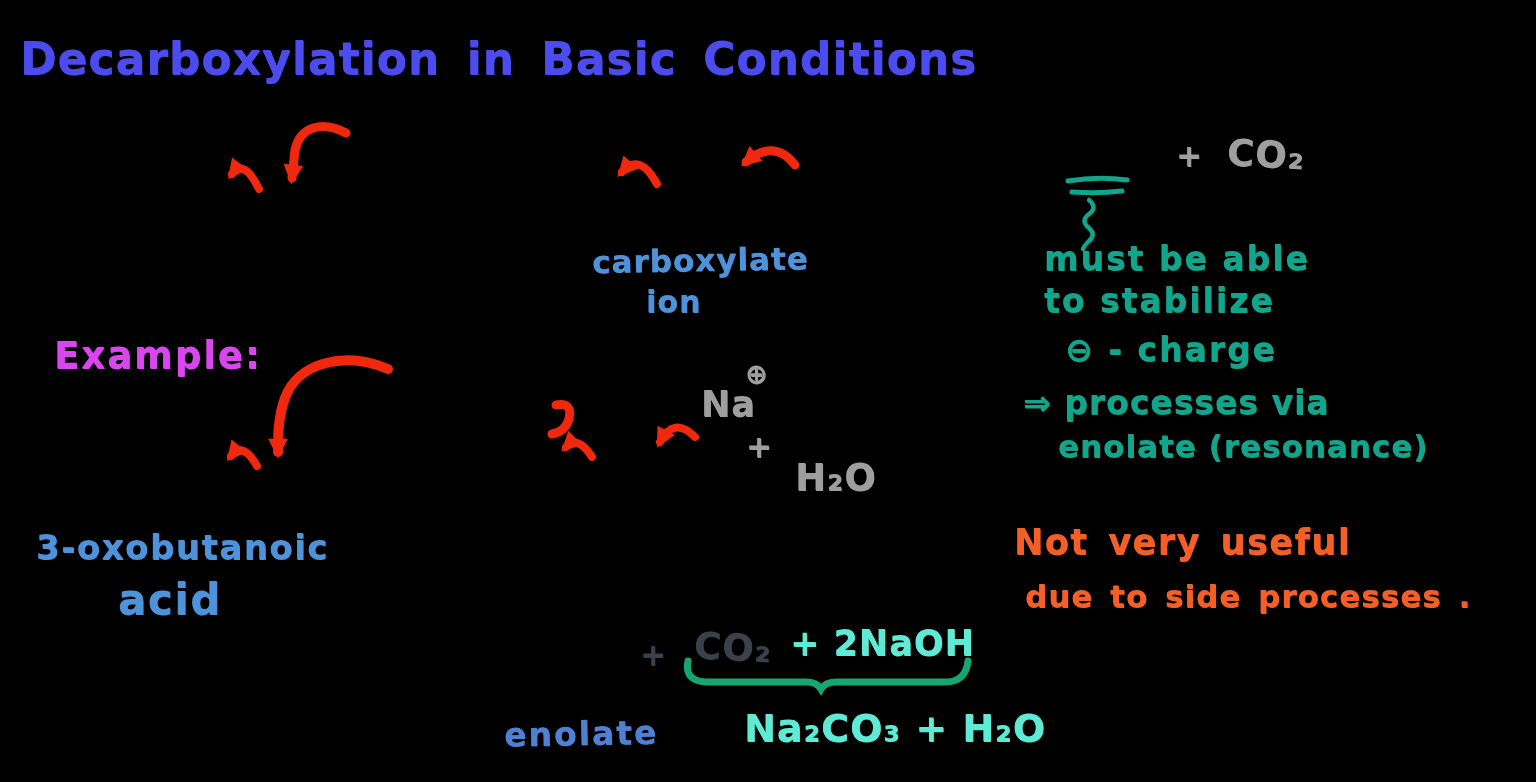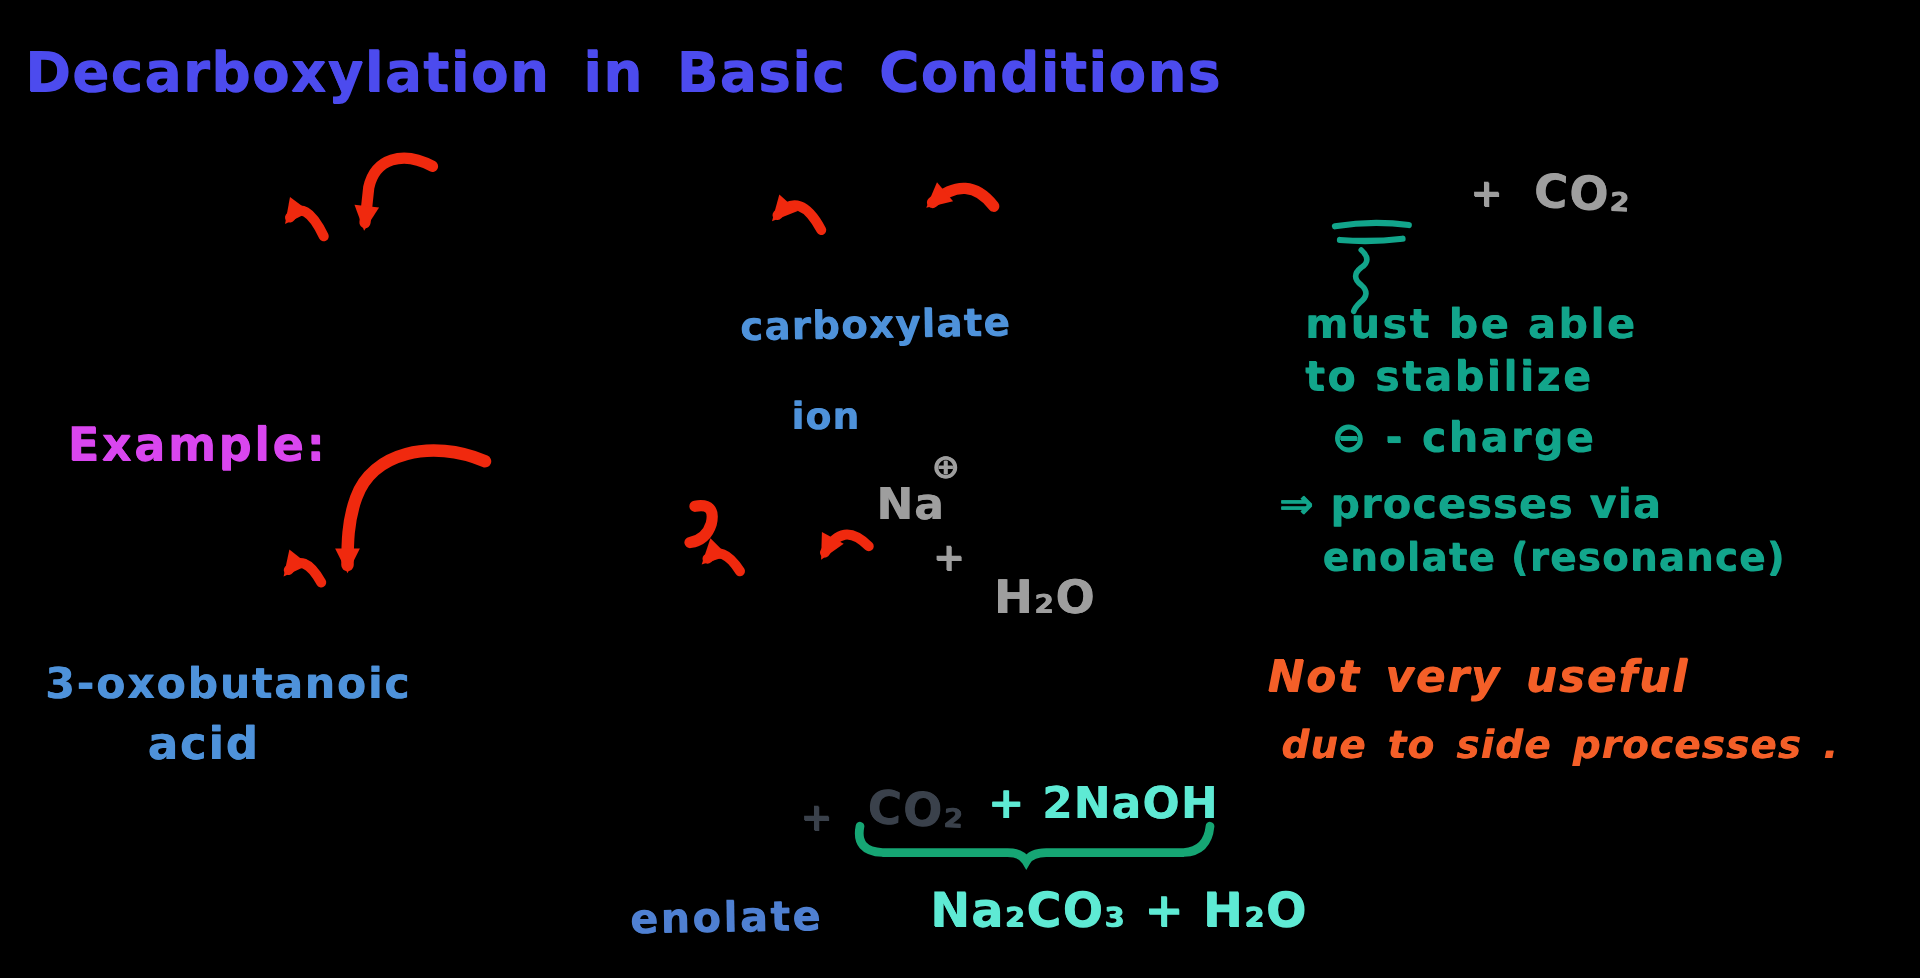--- a/index.html
+++ b/index.html
@@ -12,21 +12,21 @@
   .strokes{position:absolute;left:0;top:0;}
   
   .c-title{color:#4c4bee;}
   .c-exblue{color:#d946ef;}
   .c-ltblue{color:#4e92da;}
   .c-enblue{color:#4f80d2;}
   .c-gray{color:#9e9e9e;}
   .c-dark{color:#3a414b;}
   .c-teal{color:#12a58b;}
   .c-green{color:#5eead4;}
-  .c-orange{color:#f45f28;font-style:italic;}
+  .c-orange{color:#f45f28;}
   .r1{transform:rotate(-1deg);}
   .r3{transform:rotate(3deg);}
 </style>
 </head>
 <body>
 
 <div class="canvas">
 
   <svg class="strokes" width="1536" height="782" viewBox="0 0 1536 782">
     <defs>
@@ -48,41 +48,41 @@
     <path d="M1068,181 Q1098,176 1127,180" fill="none" stroke="#12a58b" stroke-width="5" stroke-linecap="round"></path>
     <path d="M1072,192 Q1097,194 1122,191" fill="none" stroke="#12a58b" stroke-width="5" stroke-linecap="round"></path>
     <path d="M1089,200 Q1098,208 1089,214 Q1080,221 1089,228 Q1097,235 1088,242 Q1084,246 1083,249" fill="none" stroke="#12a58b" stroke-width="4.5" stroke-linecap="round"></path>
 
     <path d="M688,661 Q684,681 706,682 L806,682 Q817,682 821,689 Q825,682 837,682 L947,682 Q966,681 968,661" fill="none" stroke="#16a674" stroke-width="7" stroke-linecap="round"></path>
   </svg>
 
   <div class="t c-title" style="left:20px;top:33px;font-size:44px;word-spacing:10px;">Decarboxylation in Basic Conditions</div>
 
   <div class="t c-ltblue r1" style="left:592px;top:242px;font-size:31px;">carboxylate</div>
-  <div class="t c-ltblue" style="left:633px;top:284px;font-size:30px;margin-top:32px;">ion</div>
+  <div class="t c-ltblue" style="left:646px;top:284px;font-size:30px;">ion</div>
 
   <div class="t c-exblue" style="left:54px;top:334px;font-size:37px;letter-spacing:2px;">Example:</div>
 
   <div class="t c-gray" style="left:701px;top:384px;font-size:35px;">Na</div>
   <div class="t c-gray" style="left:745px;top:358px;font-size:27px;">⊕</div>
 
   <div class="t c-gray" style="left:746px;top:428px;font-size:31px;">+</div>
   <div class="t c-gray" style="left:795px;top:424px;font-size:37px;margin-top:32px;">H₂O</div>
 
   <div class="t c-gray" style="left:1176px;top:137px;font-size:31px;">+</div>
   <div class="t c-gray r3" style="left:1227px;top:133px;font-size:37px;">CO₂</div>
 
   <div class="t c-teal" style="left:1044px;top:281px;font-size:33px;letter-spacing:2px;">to stabilize</div>
   <div class="t c-teal" style="left:1044px;top:239px;font-size:33px;letter-spacing:2px;">must be able</div>
   <div class="t c-teal" style="left:1041px;top:330px;font-size:33px;letter-spacing:2px;margin-left:24px;">⊖ - charge</div>
   <div class="t c-teal" style="left:1023px;top:383px;font-size:33px;letter-spacing:1px;">⇒ processes via</div>
   <div class="t c-teal" style="left:1058px;top:428px;font-size:31px;letter-spacing:1px;">enolate (resonance)</div>
 
   <div class="t c-ltblue" style="left:36px;top:527px;font-size:34px;letter-spacing:1.5px;">3-oxobutanoic</div>
-  <div class="t c-ltblue" style="left:118px;top:575px;font-size:36px;letter-spacing:1.5px;">acid</div>
+  <div class="t c-ltblue" style="left:118px;top:575px;font-size:42px;letter-spacing:1.5px;">acid</div>
 
   <div class="t c-orange" style="left:1014px;top:522px;font-size:35px;letter-spacing:1.5px;word-spacing:6px;">Not very useful</div>
   <div class="t c-orange" style="left:1025px;top:578px;font-size:31px;letter-spacing:1px;word-spacing:5px;">due to side processes .</div>
 
   <div class="t c-dark" style="left:640px;top:636px;font-size:31px;">+</div>
   <div class="t c-dark r3" style="left:694px;top:626px;font-size:37px;">CO₂</div>
   <div class="t c-green" style="left:790px;top:623px;font-size:35px;">+ 2NaOH</div>
   <div class="t c-green" style="left:744px;top:706px;font-size:38px;">Na₂CO₃ + H₂O</div>
 
   <div class="t c-enblue r1" style="left:504px;top:714px;font-size:33px;letter-spacing:2px;">enolate</div>

